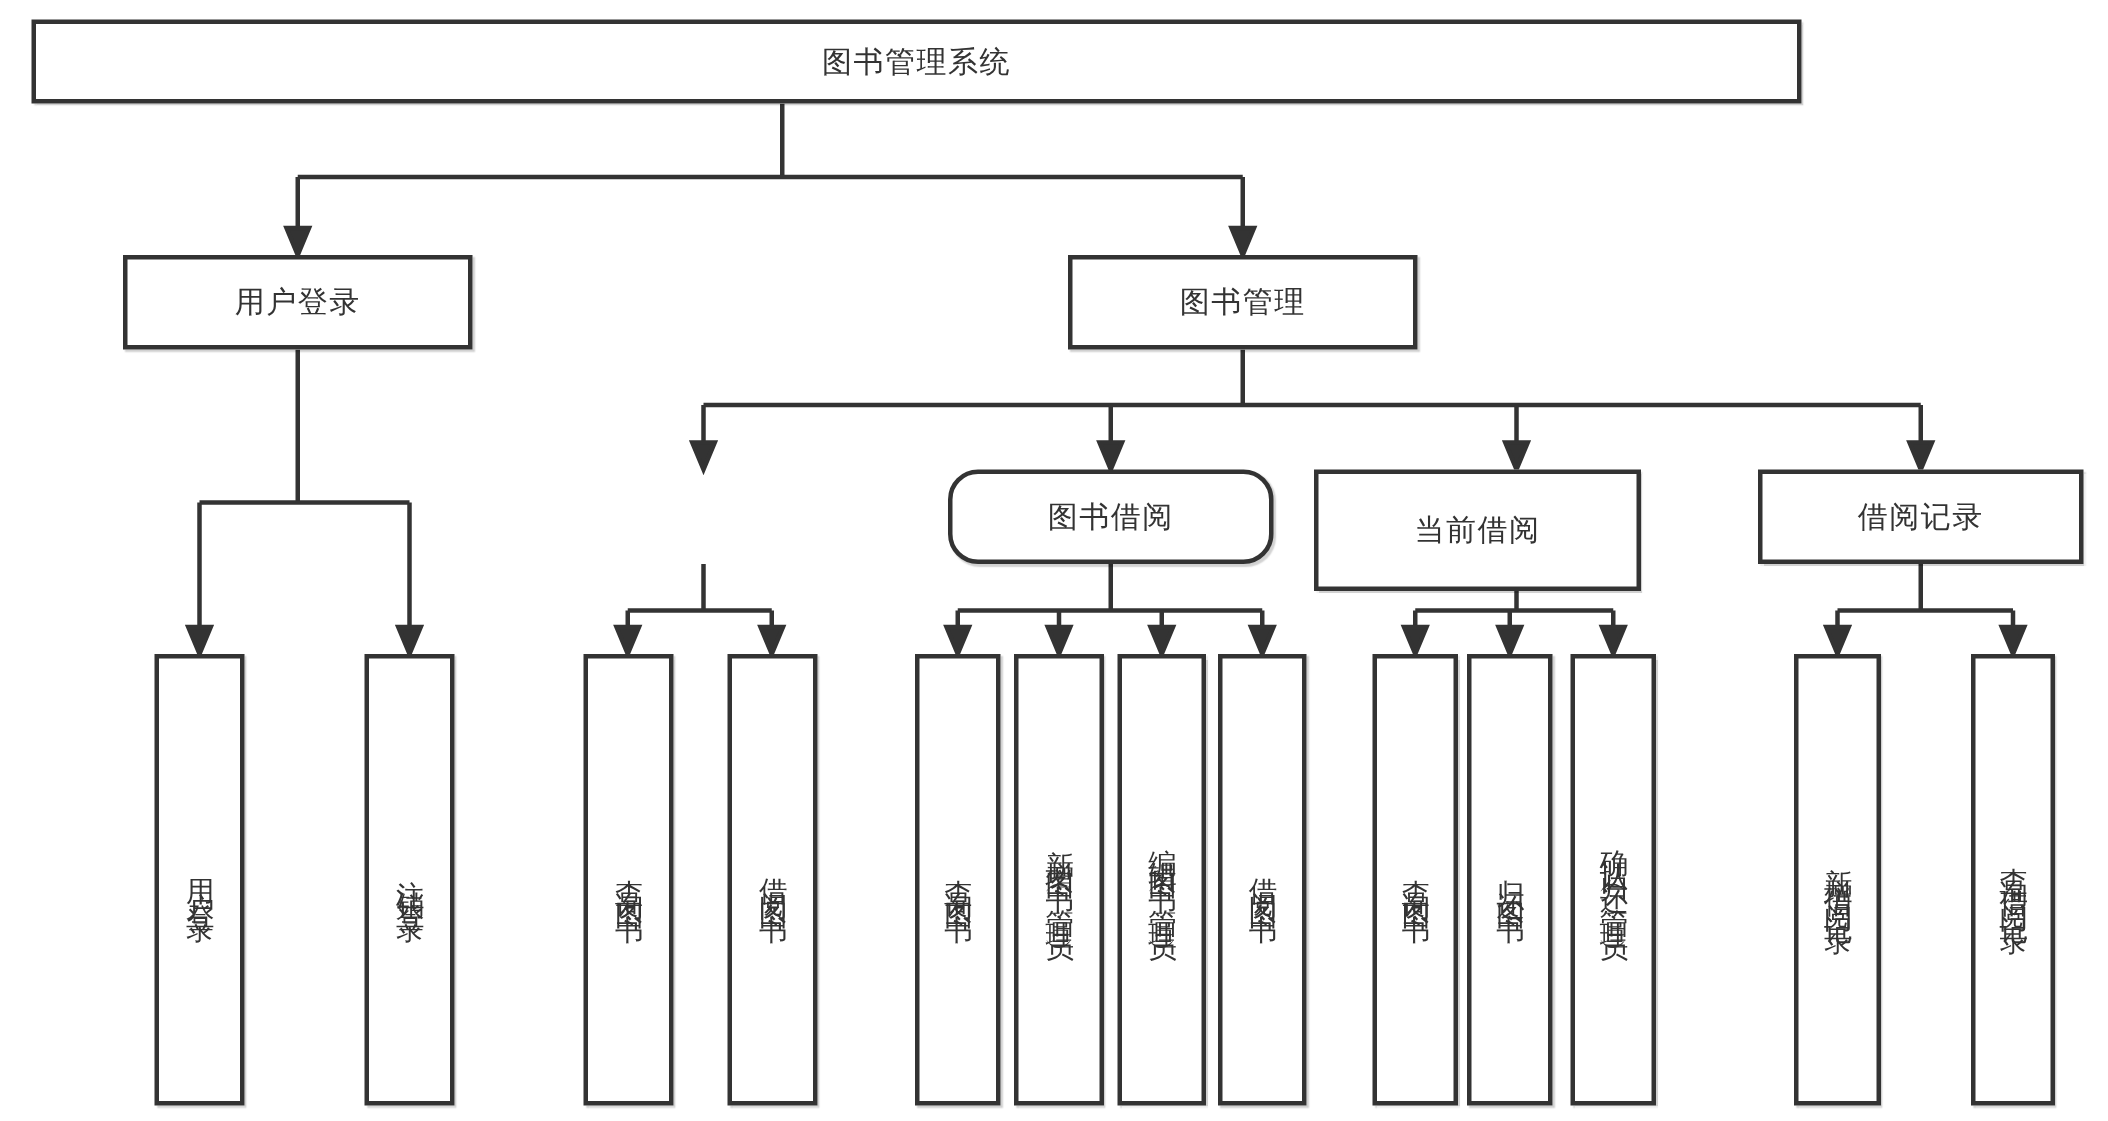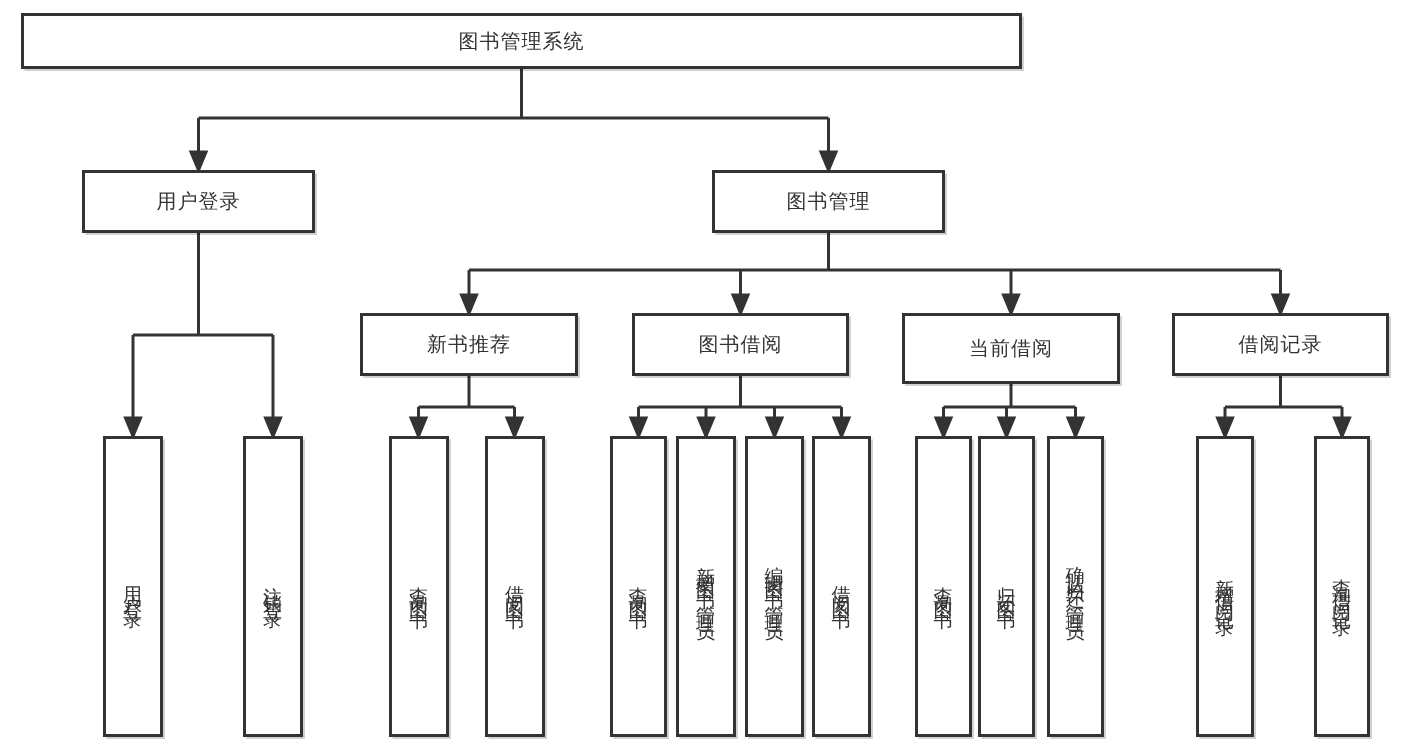--- a/index.html
+++ b/index.html
@@ -37,26 +37,26 @@
   .watermark{
     position:absolute;
     left:1186px;top:714px;
     z-index:3;
     font-size:19px;
     color:rgba(158,158,158,0.92);
     white-space:nowrap;
     letter-spacing:0.5px;
   }
   
-  #n-root{left:21px;top:13px;width:1001px;height:56px;}
+  #n-root{left:21px;top:13px;width:1180px;height:56px;}
   #n-l2-0{left:82px;top:170px;width:233px;height:63px;}
   #n-l2-1{left:712px;top:170px;width:233px;height:63px;text-align:center;}
   #n-l3-0{left:360px;top:313px;width:218px;height:63px;}
-  #n-l3-1{left:632px;top:313px;width:217px;height:63px;}
-  #n-l3-2{left:902px;top:313px;width:218px;height:71px;}
+  #n-l3-1{left:632px;top:313px;width:217px;height:63px;border-radius:20px;}
+  #n-l3-2{left:876px;top:313px;width:218px;height:81px;}
   #n-l3-3{left:1172px;top:313px;width:217px;height:63px;}
   .leaf{top:436px;height:301px;width:60px;}
   #n-l4-0{left:103px;}
   #n-l4-1{left:243px;}
   #n-l4-2{left:389px;}
   #n-l4-3{left:485px;}
   #n-l4-4{left:610px;width:57px;}
   #n-l4-5{left:676px;}
   #n-l4-6{left:745px;width:59px;}
   #n-l4-7{left:812px;width:59px;}
@@ -145,21 +145,20 @@
       <polygon points="1217.5,418 1232.5,418 1225,436"></polygon>
       <polygon points="1334.5,418 1349.5,418 1342,436"></polygon>
     </g>
   </svg>
 
   <div id="n-root" class="node h" style="border-color: rgb(51, 51, 51); color: rgb(51, 51, 51);">图书管理系统</div>
 
   <div id="n-l2-0" class="node h" style="border-color: rgb(51, 51, 51); color: rgb(51, 51, 51);">用户登录</div>
   <div id="n-l2-1" class="node h" style="border-color: rgb(51, 51, 51); color: rgb(51, 51, 51);">图书管理</div>
 
-  <div id="n-l3-0" class="node h" style="border-color: rgb(51, 51, 51); color: rgb(51, 51, 51);">新书推荐</div>
   <div id="n-l3-1" class="node h" style="border-color: rgb(51, 51, 51); color: rgb(51, 51, 51);">图书借阅</div>
   <div id="n-l3-2" class="node h" style="border-color: rgb(51, 51, 51); color: rgb(51, 51, 51);">当前借阅</div>
   <div id="n-l3-3" class="node h" style="border-color: rgb(51, 51, 51); color: rgb(51, 51, 51);">借阅记录</div>
 
   <div id="n-l4-0" class="node v leaf" style="border-color: rgb(51, 51, 51); color: rgb(51, 51, 51);">用户登录</div>
   <div id="n-l4-1" class="node v leaf" style="border-color: rgb(51, 51, 51); color: rgb(51, 51, 51);">注销登录</div>
   <div id="n-l4-2" class="node v leaf" style="border-color: rgb(51, 51, 51); color: rgb(51, 51, 51);">查询图书</div>
   <div id="n-l4-3" class="node v leaf" style="border-color: rgb(51, 51, 51); color: rgb(51, 51, 51);">借阅图书</div>
   <div id="n-l4-4" class="node v leaf" style="border-color: rgb(51, 51, 51); color: rgb(51, 51, 51);">查询图书</div>
   <div id="n-l4-5" class="node v leaf" style="border-color: rgb(51, 51, 51); color: rgb(51, 51, 51);">新增图书（管理员）</div>

